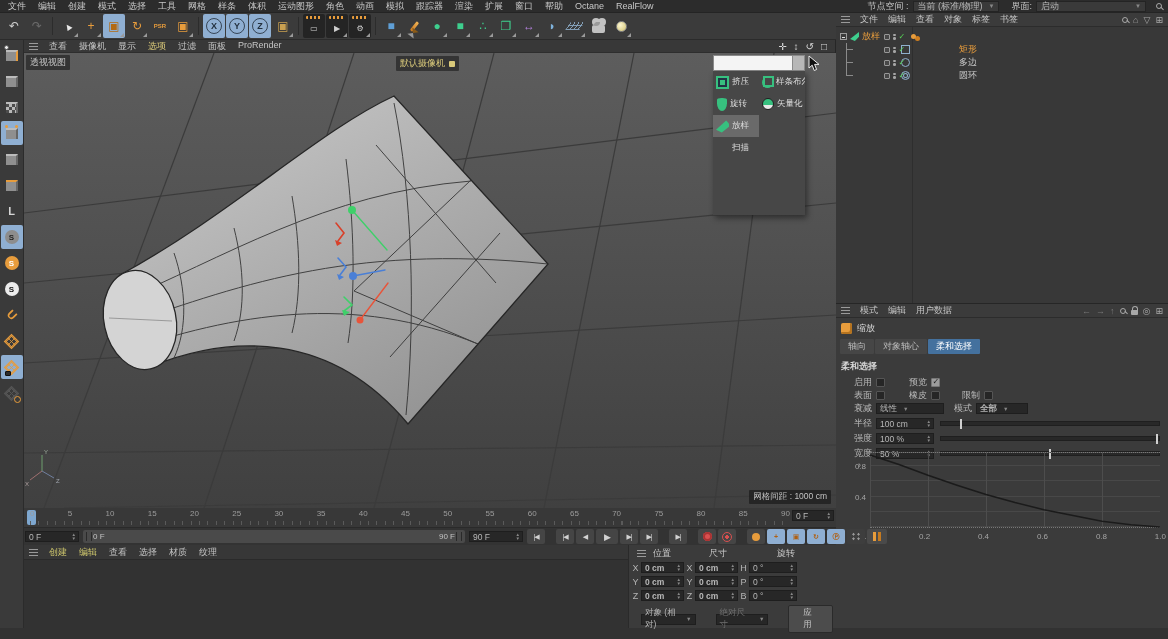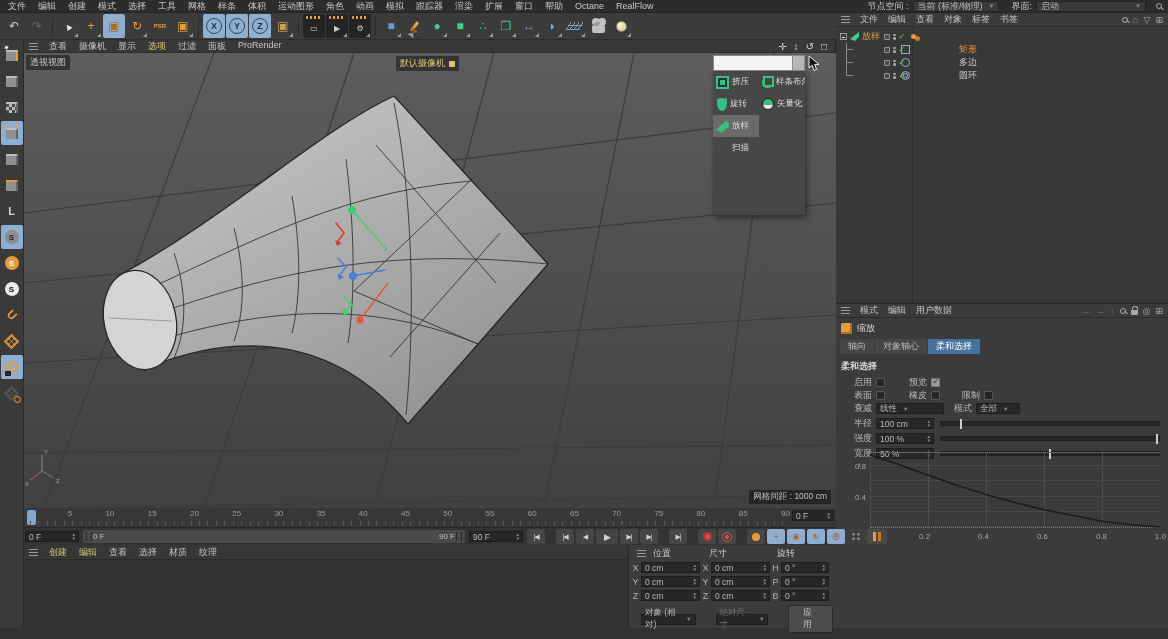--- a/index.html
+++ b/index.html
@@ -181,21 +181,21 @@
   #matmenu{left:24px;top:545px;width:604px;height:15px;background:#373737;display:flex;align-items:center;border-bottom:1px solid #2a2a2a;}
   #matmenu .mi{padding:0 6px;color:#c4c4c4;}
   #matmenu .mi.hot{color:#cfc76d;}
   #matbody{left:24px;top:560px;width:604px;height:68px;background:#323232;}
   #coords{left:628px;top:545px;width:208px;height:83px;background:#3b3b3b;border-left:1px solid #2a2a2a;padding:2px 3px 0 3px;}
   #coords .hdr{display:flex;align-items:center;height:13px;color:#c9c9c9;}
   #coords .hdr .t1{width:58px;padding-left:2px;}
   #coords .hdr .t2{width:68px;}
   .co-row{display:flex;align-items:center;height:13px;margin-top:1px;gap:2px;}
   .co-ax{width:7px;text-align:center;color:#b5b5b5;flex:none;}
-  .co-num{width:59px;}
+  .co-num{width:43px;font-weight:bold;}
   .co-num3{width:48px;}
   #coords .foot{display:flex;align-items:center;gap:20px;margin-top:3px;padding-left:9px;}
   .btn{background:#4c4c4c;border:1px solid #2a2a2a;border-radius:2px;color:#c9c9c9;padding:1px 14px;font-size:8.5px;}
   
   #statusbar{left:0;top:628px;width:1168px;height:11px;background:#2f2f2f;border-top:1px solid #252525;display:flex;align-items:center;color:#8b8b8b;font-size:8px;padding-left:4px;gap:4px;}
 </style>
 </head>
 <body>
 
 <div id="root">
@@ -649,21 +649,21 @@
       <span class="albl3" style="width:40px;">限制</span>
       <span class="cb"></span>
     </div>
     <div class="arow">
       <span class="albl">衰减</span>
       <span class="dd" style="width:68px;">
           <span>线性</span>
           <span class="car">▼</span>
         </span>
       <span class="albl2">模式</span>
-      <span class="dd" style="width:44px;">
+      <span class="dd" style="width:52px;font-weight:bold;">
           <span>全部</span>
           <span class="car">▼</span>
         </span>
     </div>
     <div class="arow" style="margin-top:2px;">
       <span class="albl">半径</span>
       <span class="num" style="width:58px;">
           <span>100 cm</span>
           <span class="spin">
             <i>▲</i>

